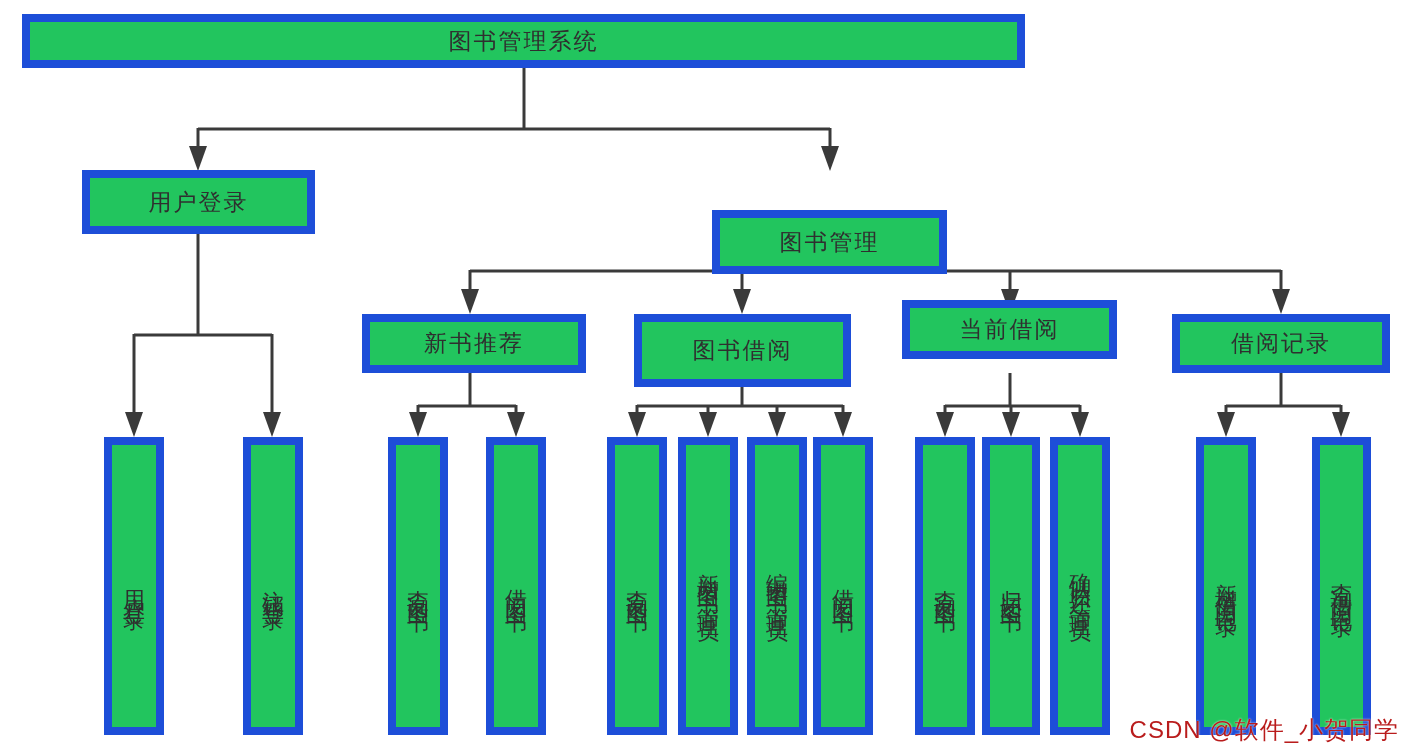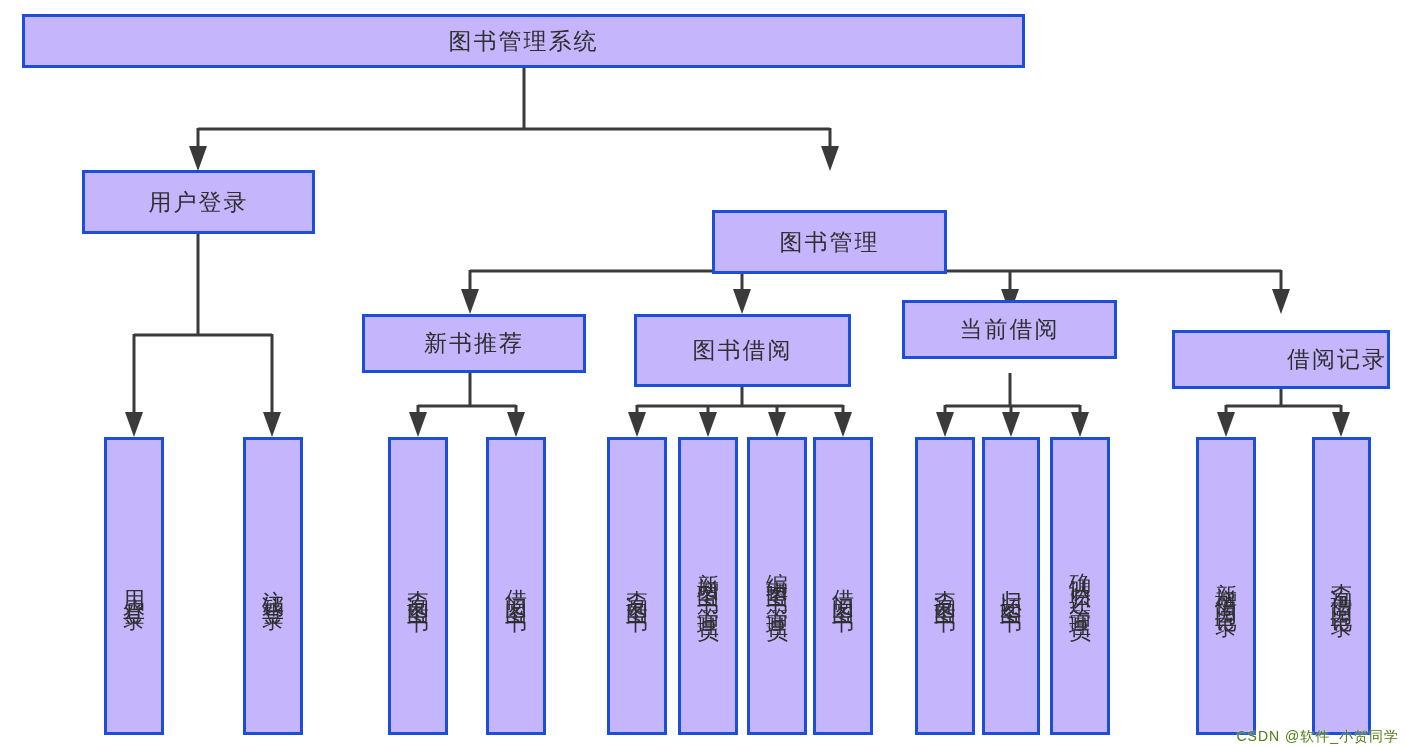--- a/index.html
+++ b/index.html
@@ -13,22 +13,22 @@
   }
   #wires {
     position: absolute;
     left: 0; top: 0;
     width: 1405px; height: 747px;
     z-index: 1;
   }
   .node {
     position: absolute;
     box-sizing: border-box;
-    border: 3px solid #1d4ed8;
-    background: #c4b5fd;
+    border: 8px solid #1d4ed8;
+    background: #22c55e;
     display: flex;
     align-items: center;
     justify-content: center;
     z-index: 2;
     color: #2f2f2f;
   }
   .hnode {
     font-size: 23px;
     letter-spacing: 2px;
     white-space: nowrap;
@@ -39,22 +39,22 @@
     font-size: 22px;
     letter-spacing: 7px;
     line-height: 1;
     white-space: nowrap;
   }
   .watermark {
     position: absolute;
     right: 6px;
     bottom: 1px;
     z-index: 3;
-    font-size: 14px;
-    color: #4d7c0f;
+    font-size: 24px;
+    color: #b91c1c;
     letter-spacing: 1px;
     text-shadow: 0 0 2px #ffffff;
     white-space: nowrap;
   }
 </style>
 </head>
 <body>
 
 <div id="canvas">
 
@@ -140,21 +140,21 @@
 
   <div class="node hnode" style="left:362px; top:314px; width:224px; height:59px;">
     <span>新书推荐</span>
   </div>
   <div class="node hnode" style="left:634px; top:314px; width:217px; height:73px;">
     <span>图书借阅</span>
   </div>
   <div class="node hnode" style="left:902px; top:300px; width:215px; height:59px;">
     <span>当前借阅</span>
   </div>
-  <div class="node hnode" style="left:1172px; top:330px; width:218px; height:59px;justify-content:flex-end;">
+  <div class="node hnode" style="left:1172px; top:314px; width:218px; height:59px;">
     <span>借阅记录</span>
   </div>
 
   <div class="node vnode" style="left:104px; top:437px; width:60px; height:298px;">
     <span>用户登录</span>
   </div>
   <div class="node vnode" style="left:243px; top:437px; width:60px; height:298px;">
     <span>注销登录</span>
   </div>
 

